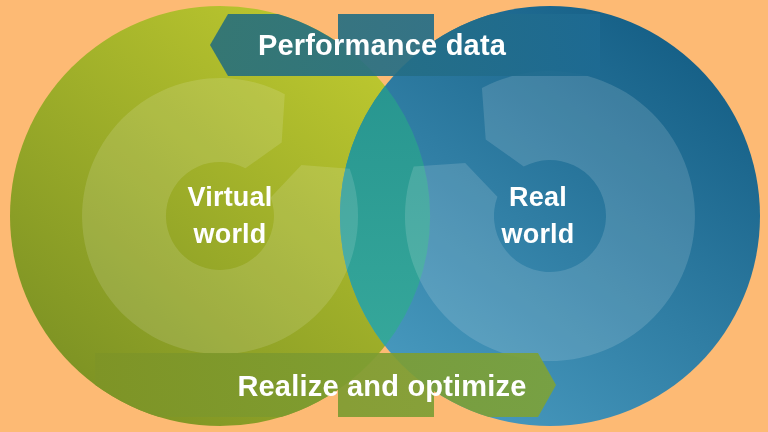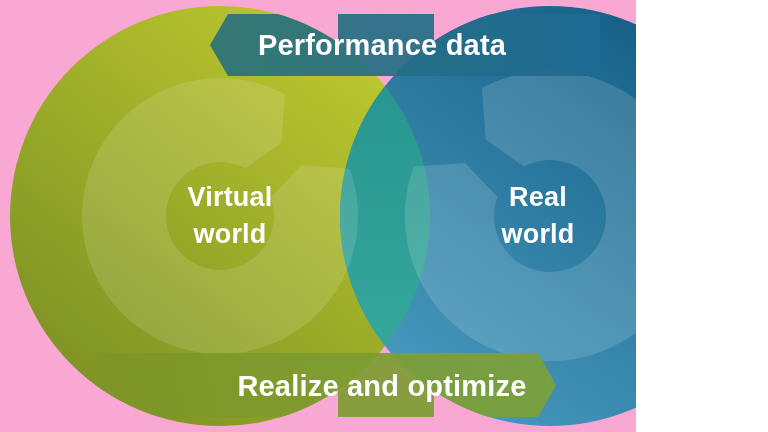--- a/index.html
+++ b/index.html
@@ -2,24 +2,24 @@
 <html><head>
 <meta charset="utf-8">
 <style>
   html, body {
     margin: 0;
     padding: 0;
     background: #ffffff;
   }
   .stage {
     position: relative;
-    width: 636px;
+    width: 768px;
     height: 432px;
     overflow: hidden;
-    background: #f9a8d4;
+    background: #fdba74;
     font-family: "Liberation Sans", "DejaVu Sans", sans-serif;
   }
   .stage svg { display: block; }
   text {
     font-family: "Liberation Sans", "DejaVu Sans", sans-serif;
     font-weight: 700;
   }
   .banner-label { font-size: 29px; letter-spacing: 0.2px; }
   .circle-label { font-size: 27px; letter-spacing: 0.2px; }
 </style>

